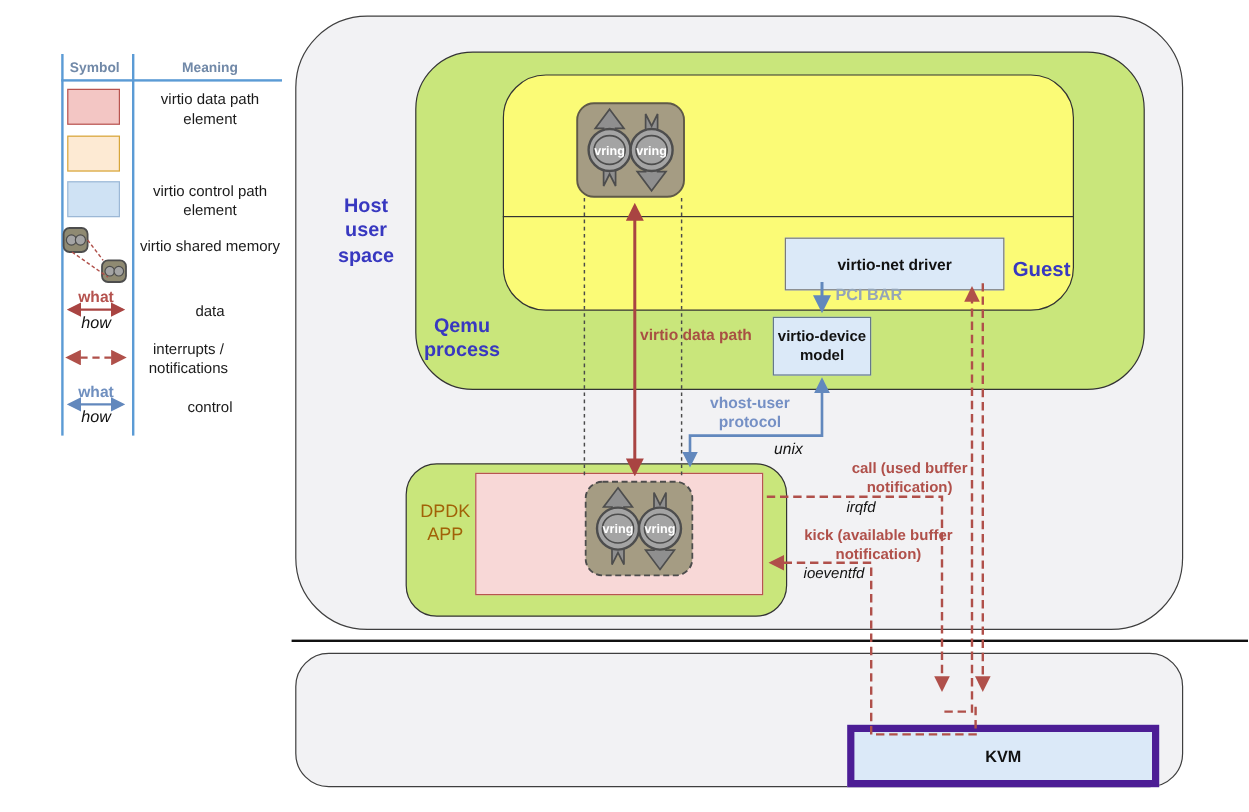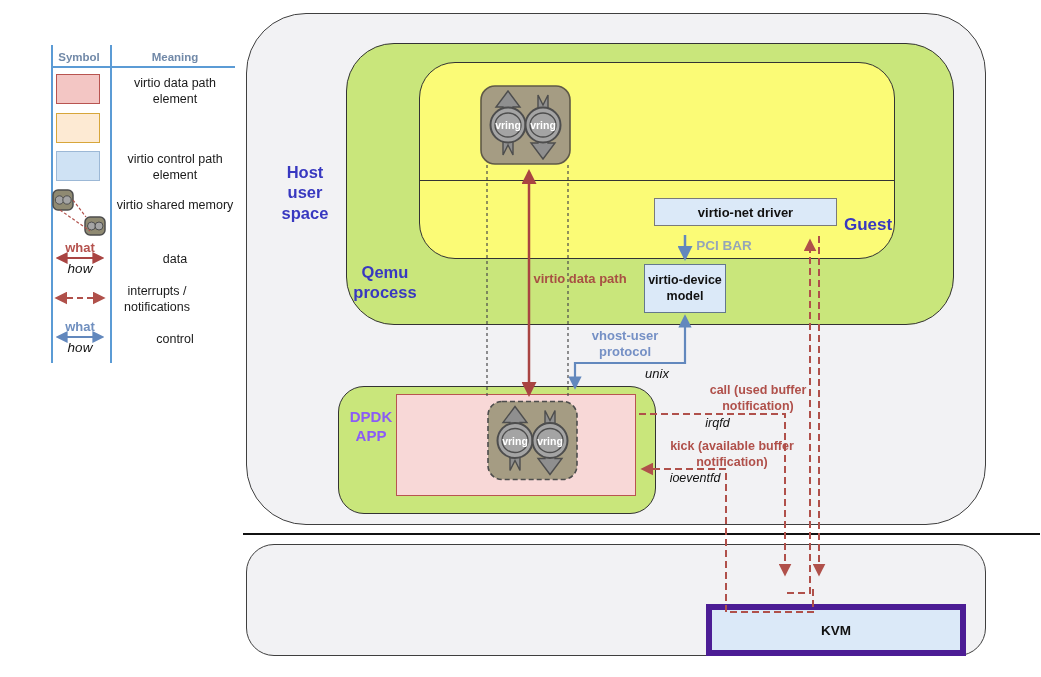--- a/index.html
+++ b/index.html
@@ -13,21 +13,21 @@
   .bluebox{background:#dbe9f8;display:flex;align-items:center;justify-content:center;
            font-weight:bold;color:#111;text-align:center;}
   .pinkbox{background:#f8d8d7;border:1px solid #b85450;}
   .lbl{position:absolute;text-align:center;line-height:1.24;}
   .indigo{color:#3838c0;font-weight:bold;}
   .redlbl{color:#a85043;font-weight:bold;}
   .notiflbl{color:#b0504a;font-weight:bold;}
   .bluishlbl{color:#7590c5;font-weight:bold;}
   .graybluelbl{color:#95a5b8;font-weight:bold;}
   .ital{font-style:italic;color:#111;}
-  .blk{color:#8b5cf6;font-weight:bold;}
+  .blk{color:#a16207;font-weight:normal;margin-top:10px;}
   .legendtext{color:#1a1a1a;font-size:12.5px;}
   .lghead{color:#7189a8;font-weight:bold;font-size:11.5px;text-align:center;}
   .lgline{position:absolute;background:#5b9bd5;}
   .swatch{position:absolute;box-sizing:border-box;}
   svg{display:block;}
   .overlay{position:absolute;left:0;top:0;z-index:30;pointer-events:none;}
   .boxlayer{z-index:10;}
   .iconlayer{z-index:20;}
   .textlayer{z-index:40;}
   .watermark{position:absolute;z-index:50;font-size:29px;font-weight:bold;letter-spacing:1px;
@@ -77,21 +77,21 @@
   <div class="box green boxlayer" style="left:346px;top:43px;width:608px;height:282px;border-radius:48px;"></div>
   <div class="box yellow boxlayer" style="left:419px;top:62px;width:476px;height:197px;border-radius:36px;"></div>
   <div class="box boxlayer" style="left:419px;top:180px;width:476px;height:1px;background:#333;"></div>
 
   <div class="box green boxlayer" style="left:338px;top:386px;width:318px;height:128px;border-radius:26px;"></div>
   <div class="box pinkbox boxlayer" style="left:396px;top:394px;width:240px;height:102px;"></div>
 
   <div class="box boxlayer" style="left:243px;top:533px;width:797px;height:2px;background:#111;"></div>
   <div class="box region boxlayer" style="left:246px;top:544px;width:740px;height:112px;border-radius:28px;"></div>
 
-  <div class="box bluebox boxlayer" style="left:654px;top:198px;width:183px;height:28px;border:1px solid #7a7a7a;font-size:13px;">
+  <div class="box bluebox boxlayer" style="left:654px;top:198px;width:183px;height:44px;border:1px solid #7a7a7a;font-size:13px;">
     <span>virtio-net driver</span>
   </div>
   <div class="box bluebox boxlayer" style="left:644px;top:264px;width:82px;height:49px;border:1px solid #64788c;font-size:12.5px;line-height:1.25;">
     <span>virtio-device model</span>
   </div>
   <div class="box bluebox boxlayer" style="left:706px;top:604px;width:260px;height:52px;border:6px solid #4c1d95;font-size:13.5px;">
     <span>KVM</span>
   </div>
 
   <svg class="abs iconlayer" style="left:480px;top:85px;" width="91" height="80" viewBox="0 0 91 80">

